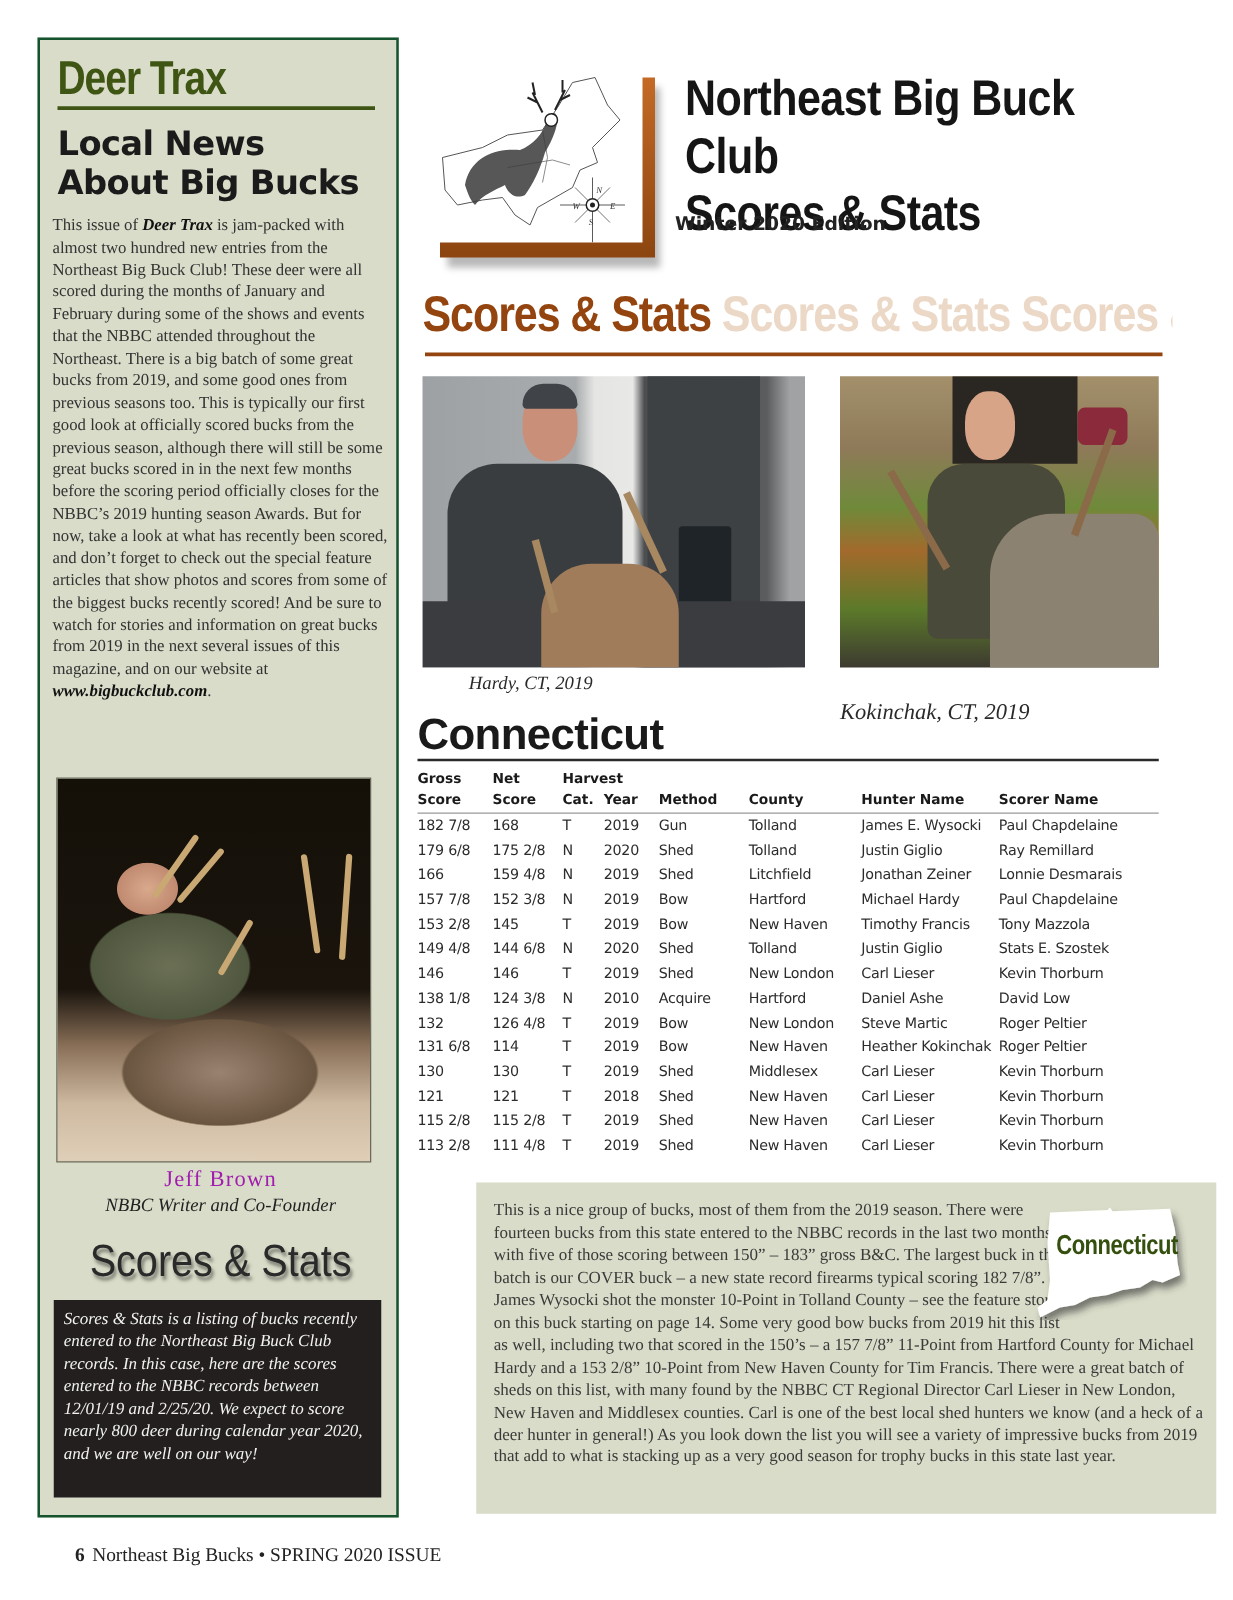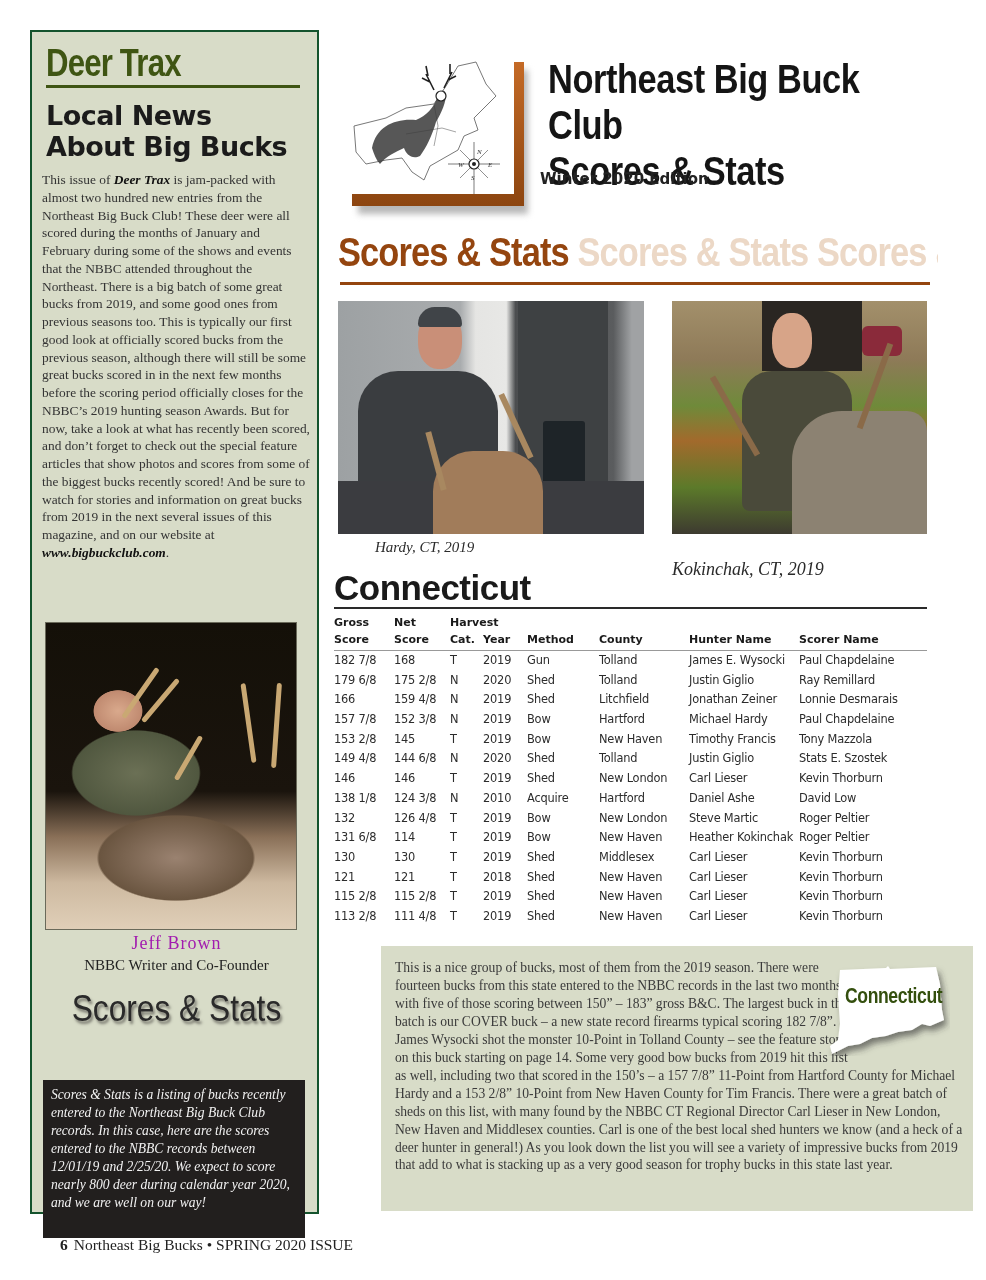--- a/index.html
+++ b/index.html
@@ -37,31 +37,31 @@
       linear-gradient(180deg, #141008 0%, #1a140d 55%, #8a7058 70%, #cdb9a0 85%, #e0cfb8 100%);
     border: 1px solid #6a6a5a;
   }
   .antler { position: absolute; background: #c9a873; border-radius: 3px; }
   .jb-name {
     position: absolute; left: 0; top: 901px; width: 289px; text-align: center;
     font-size: 18px; letter-spacing: 1px; color: #a21caf;
   }
   .jb-role {
     position: absolute; left: 0; top: 925px; width: 289px; text-align: center;
-    font-size: 15px; color: #222;
+    font-size: 15px; font-style: italic; color: #222;
   }
   .ss-head {
     position: absolute; left: 0; top: 956px; width: 289px; text-align: center;
     font-family: "Liberation Sans", sans-serif; font-size: 36px; color: #2a2a2a;
     text-shadow: 2px 3px 3px #7a7a70; transform: scaleX(0.88);
   }
   .ss-box {
     position: absolute; left: 11px; top: 1008px; width: 262px; height: 158px;
     background: #221f1e; padding: 6px 8px;
-    font-size: 13.6px; line-height: 18px; font-style: italic; color: #f2f2f2; margin-top: 40px;
+    font-size: 13.6px; line-height: 18px; font-style: italic; color: #f2f2f2;
   }
 
   
   .logo-shadow {
     position: absolute; left: 358px; top: 70px; width: 170px; height: 144px;
     background: #b8b8b8; filter: blur(3px);
   }
   .logo-frame {
     position: absolute; left: 352px; top: 62px; width: 172px; height: 144px;
     background: linear-gradient(180deg, #c46a26, #8c4510);

